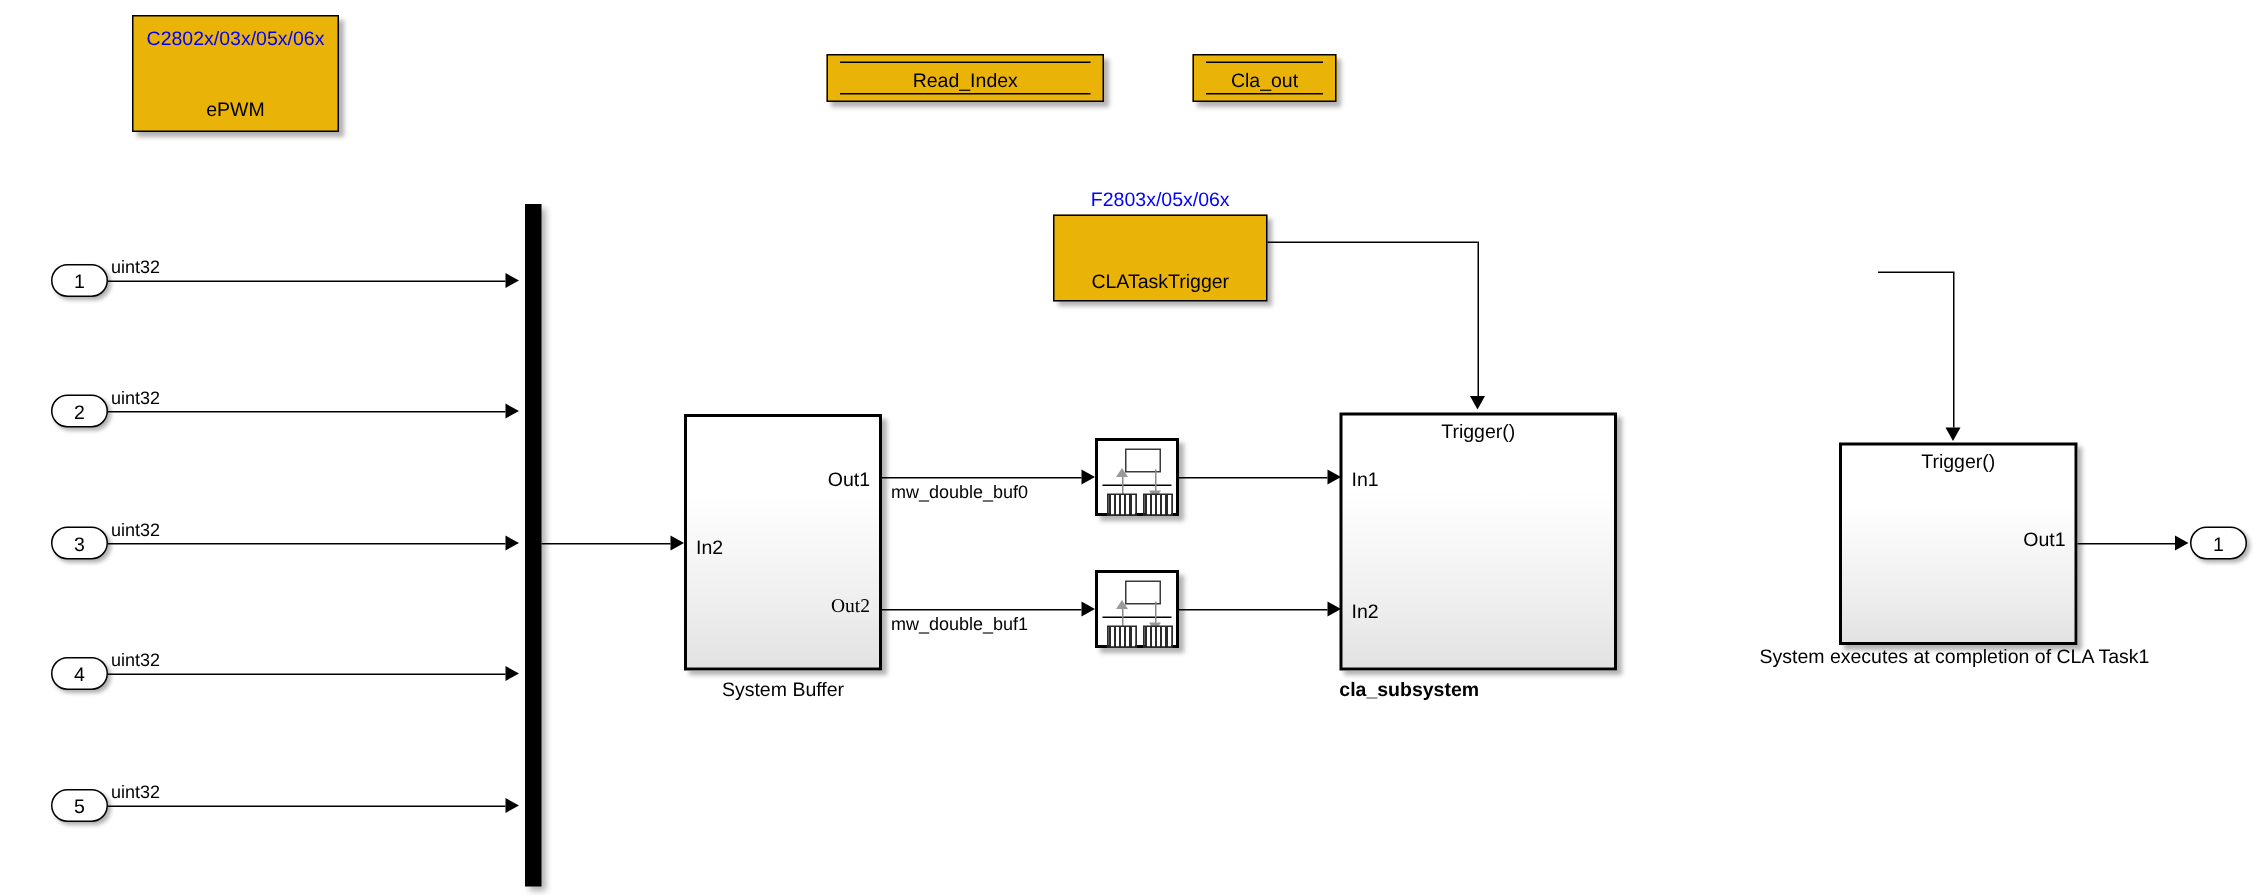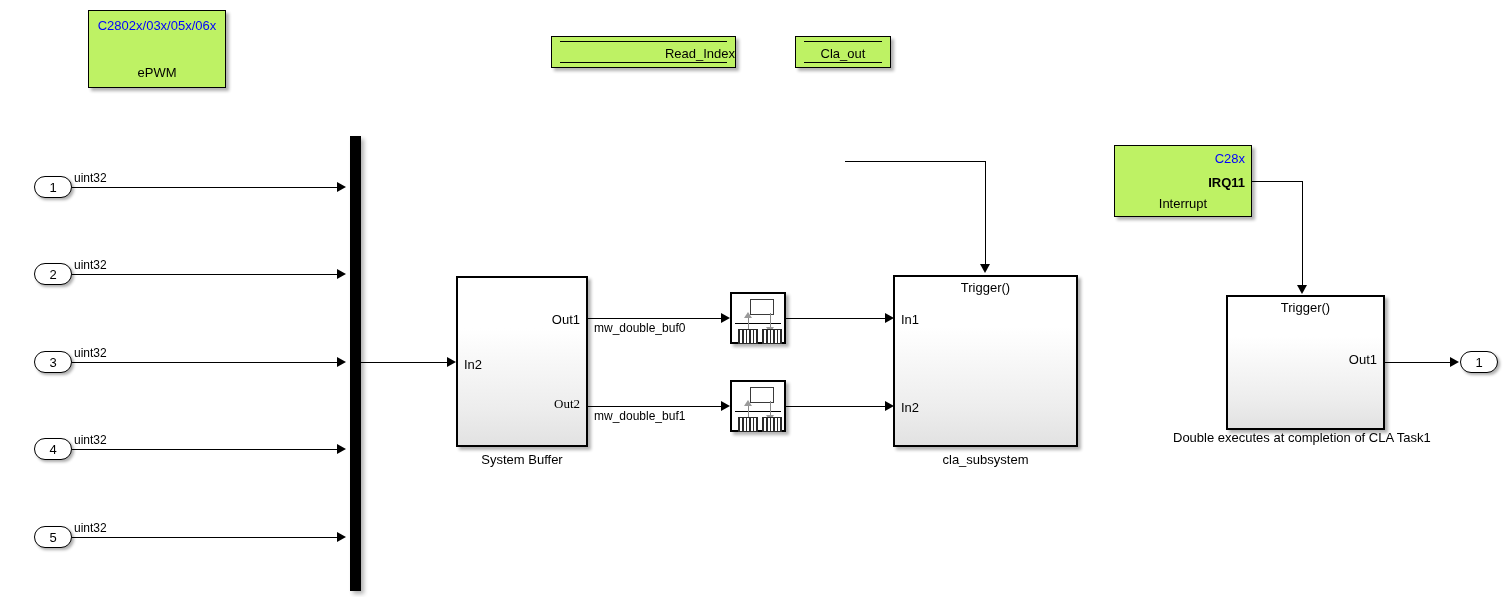--- a/index.html
+++ b/index.html
@@ -13,21 +13,21 @@
     height: 597px;
     background: #ffffff;
     font-family: "Liberation Sans", sans-serif;
     overflow: hidden;
   }
 
   
   .blk {
     position: absolute;
     box-sizing: border-box;
-    background: #bef264;
+    background: #eab308;
     border: 1px solid #000000;
     box-shadow: 3px 3px 3px rgba(0,0,0,0.30);
   }
   .blk-thick {
     border: 2px solid #000000;
   }
   
   .subsys {
     background: linear-gradient(to bottom, #ffffff 0%, #ffffff 30%, #ededed 78%, #e2e2e2 100%);
   }
@@ -188,21 +188,21 @@
 
   <div class="blk" style="left:88px; top:10px; width:138px; height:78px;">
     <span class="lbl lbl-blue" style="left:0; right:0; top:8px; text-align:center;">C2802x/03x/05x/06x</span>
     <span class="lbl" style="left:0; right:0; bottom:8px; text-align:center;">ePWM</span>
   </div>
 
 
   <div class="blk" style="left:551px; top:36px; width:185px; height:32px;">
     <div class="dsm-line" style="top:4px;"></div>
     <div class="dsm-line" style="bottom:4px;"></div>
-    <span class="lbl" style="left:0; right:0; top:10px; text-align:right;">Read_Index</span>
+    <span class="lbl" style="left:0; right:0; top:10px; text-align:center;">Read_Index</span>
   </div>
 
   <div class="blk" style="left:795px; top:36px; width:96px; height:32px;">
     <div class="dsm-line" style="top:4px;"></div>
     <div class="dsm-line" style="bottom:4px;"></div>
     <span class="lbl" style="left:0; right:0; top:10px; text-align:center;">Cla_out</span>
   </div>
 
   <div class="port" style="left:34px; top:176px; width:38px; height:22px;">
     <span>1</span>
@@ -284,47 +284,46 @@
       <div class="mc-bar" style="left:27px; top:32px; width:18px; height:13px;"></div>
     </div>
   </div>
 
   <div class="wire-h" style="left:786px; top:318px; width:99px;"></div>
   <div class="arr-r" style="left:885px; top:313px;"></div>
 
   <div class="wire-h" style="left:786px; top:406px; width:99px;"></div>
   <div class="arr-r" style="left:885px; top:401px;"></div>
 
+  <div class="blk" style="left:702px; top:143px; width:143px; height:58px;">
+    <span class="lbl lbl-blue" style="left:0; right:0; top:-18px; text-align:center;">F2803x/05x/06x</span>
+    <span class="lbl" style="left:0; right:0; bottom:6px; text-align:center;">CLATaskTrigger</span>
+  </div>
 
   <div class="wire-h" style="left:845px; top:161px; width:140px;"></div>
   <div class="wire-v" style="left:985px; top:161px; height:103px;"></div>
   <div class="arr-d" style="left:980px; top:264px;"></div>
 
   <div class="blk blk-thick subsys" style="left:893px; top:275px; width:185px; height:172px;">
     <span class="lbl" style="left:0; right:0; top:4px; text-align:center;">Trigger()</span>
     <span class="lbl" style="left:6px; top:36px;">In1</span>
     <span class="lbl" style="left:6px; top:124px;">In2</span>
   </div>
-  <div class="caption" style="left:893px; top:453px; width:185px;">cla_subsystem</div>
-
-  <div class="blk" style="left:1114px; top:145px; width:138px; height:72px;">
-    <span class="lbl lbl-blue" style="right:6px; top:6px;">C28x</span>
-    <span class="lbl" style="right:6px; top:30px; font-weight:600;">IRQ11</span>
-    <span class="lbl" style="left:0; right:0; bottom:6px; text-align:center;">Interrupt</span>
-  </div>
+  <div class="caption" style="left:847px; top:453px; width:185px;font-weight:bold;">cla_subsystem</div>
+
 
   <div class="wire-h" style="left:1252px; top:181px; width:50px;"></div>
   <div class="wire-v" style="left:1302px; top:181px; height:104px;"></div>
   <div class="arr-d" style="left:1297px; top:285px;"></div>
 
   <div class="blk blk-thick subsys" style="left:1226px; top:295px; width:159px; height:135px;">
     <span class="lbl" style="left:0; right:0; top:4px; text-align:center;">Trigger()</span>
     <span class="lbl" style="right:6px; top:56px;">Out1</span>
   </div>
-  <div class="annot" style="left:1173px; top:431px;">Double executes at completion of CLA Task1</div>
+  <div class="annot" style="left:1173px; top:431px;">System executes at completion of CLA Task1</div>
 
   <div class="wire-h" style="left:1385px; top:362px; width:65px;"></div>
   <div class="arr-r" style="left:1450px; top:357px;"></div>
   <div class="port" style="left:1460px; top:351px; width:38px; height:22px;">
     <span>1</span>
   </div>
 
 </div>
 
 </body></html>

